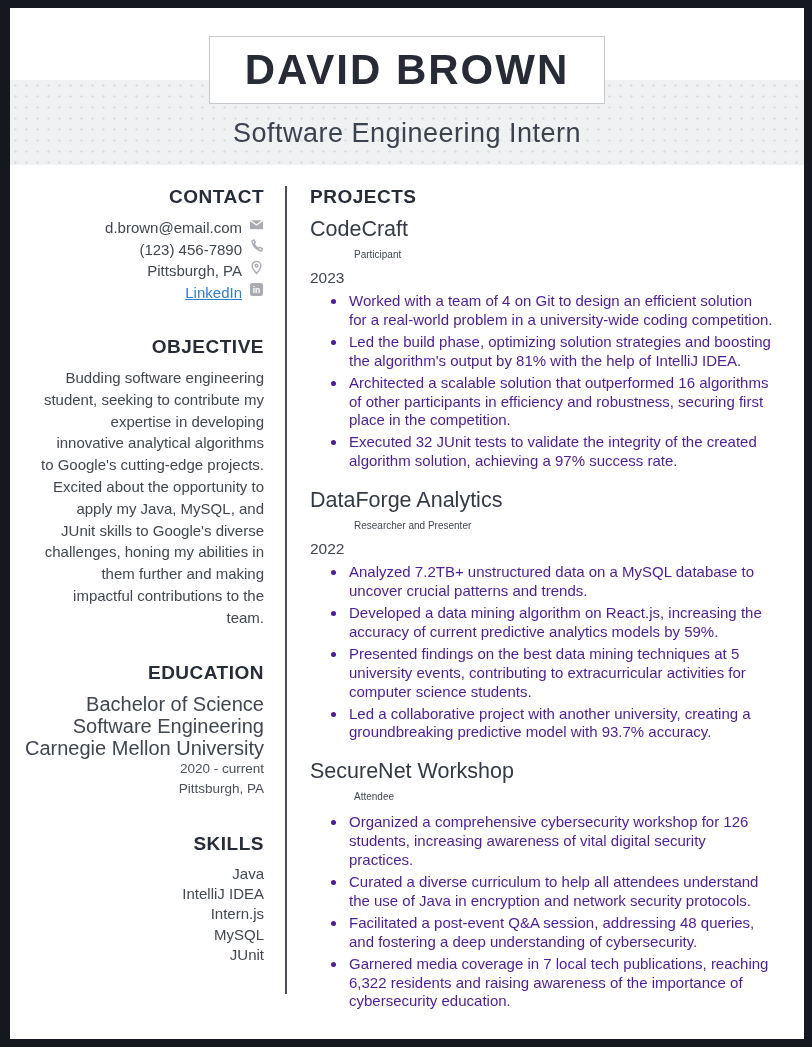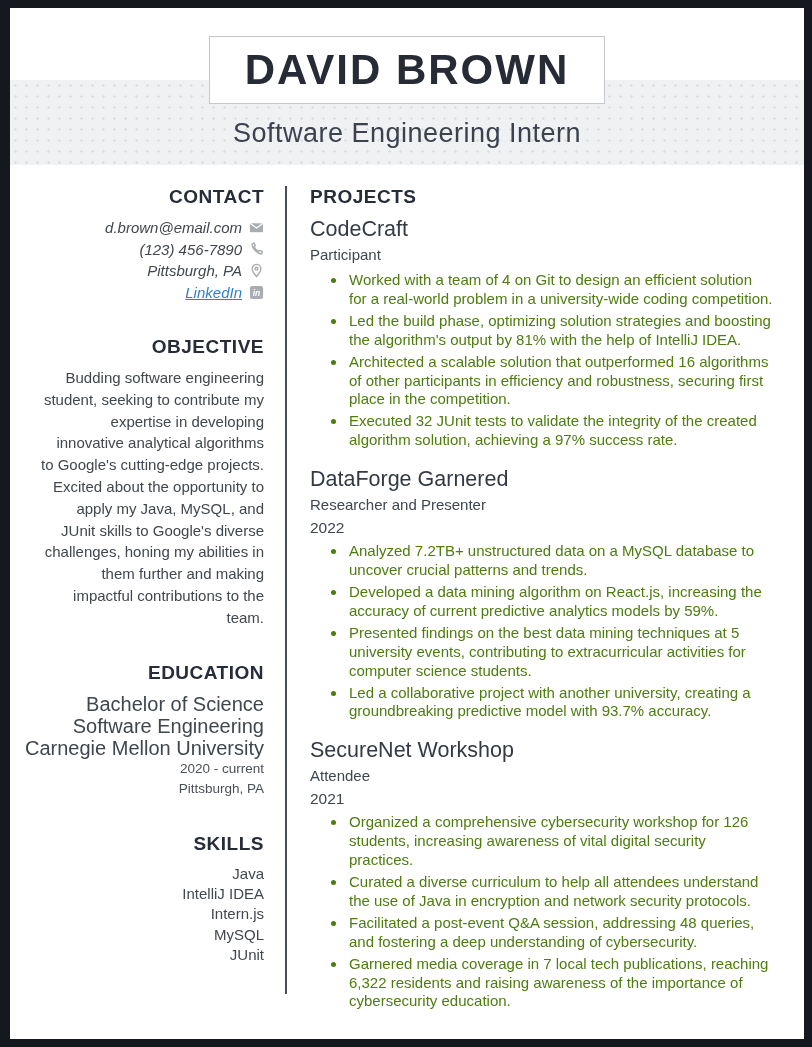--- a/index.html
+++ b/index.html
@@ -86,45 +86,44 @@
     font-stretch: condensed;
     color: #262c38;
     letter-spacing: 0.5px;
     margin-bottom: 9px;
   }
   .section { margin-bottom: 33px; }
   
   .contact-row {
     display: flex;
     justify-content: flex-end;
-    align-items: center;
+    align-items: flex-start;
     font-size: 15px;
     line-height: 21.5px;
     color: #40474f;
-    font-style: italic;
   }
   .cicon { display: inline-flex; width: 15px; margin-left: 7px; color: #a9adb2; flex: 0 0 auto; }
   .cicon svg { width: 15px; height: 15px; display: block; }
   a.link { color: #2e7ed4; text-decoration: underline; cursor: pointer; }
   
   .objective-text { font-size: 15px; line-height: 21.8px; color: #40474f; margin-left: 20px; }
   
   .edu-line { font-size: 20px; line-height: 22px; color: #3f4650; }
   .edu-sub { font-size: 13.5px; line-height: 20.5px; color: #4a5059; }
   
   .skill-item { font-size: 15px; line-height: 20.4px; color: #40474f; }
   
   .proj-title { font-size: 21.5px; font-weight: 400; color: #333a45; margin-top: 17px; }
-  .proj-role { font-size: 15px; line-height: 25px; color: #3f4650; }
+  .proj-role { font-size: 10px; line-height: 25px; color: #3f4650; margin-left: 44px; }
   .proj-year { font-size: 15.5px; line-height: 21px; color: #3f4650; }
   .proj-bullets { margin: 4px 0 0 0; padding-left: 37px; list-style: disc; }
   .proj-bullets li {
     font-size: 15px;
     line-height: 18.9px;
-    color: #4d7c0f;
+    color: #4c1d95;
     margin-bottom: 3px;
     padding-left: 2px;
   }
 </style>
 </head>
 <body>
 
 <div class="page">
 
   <div class="header">
@@ -208,44 +207,44 @@
       </div>
 
     </div>
 
     <div class="col-right">
       <div class="sec-heading">PROJECTS</div>
 
       <div>
         <div class="proj-title" style="margin-top:5px;">CodeCraft</div>
         <div class="proj-role">Participant</div>
+        <div class="proj-year">2023</div>
         <ul class="proj-bullets">
           <li>Worked with a team of 4 on Git to design an efficient solution for a real-world problem in a university-wide coding competition.</li>
           <li>Led the build phase, optimizing solution strategies and boosting the algorithm's output by 81% with the help of IntelliJ IDEA.</li>
           <li>Architected a scalable solution that outperformed 16 algorithms of other participants in efficiency and robustness, securing first place in the competition.</li>
           <li>Executed 32 JUnit tests to validate the integrity of the created algorithm solution, achieving a 97% success rate.</li>
         </ul>
       </div>
 
       <div>
-        <div class="proj-title">DataForge Garnered</div>
+        <div class="proj-title">DataForge Analytics</div>
         <div class="proj-role">Researcher and Presenter</div>
         <div class="proj-year">2022</div>
         <ul class="proj-bullets">
           <li>Analyzed 7.2TB+ unstructured data on a MySQL database to uncover crucial patterns and trends.</li>
           <li>Developed a data mining algorithm on React.js, increasing the accuracy of current predictive analytics models by 59%.</li>
           <li>Presented findings on the best data mining techniques at 5 university events, contributing to extracurricular activities for computer science students.</li>
           <li>Led a collaborative project with another university, creating a groundbreaking predictive model with 93.7% accuracy.</li>
         </ul>
       </div>
 
       <div>
         <div class="proj-title">SecureNet Workshop</div>
         <div class="proj-role">Attendee</div>
-        <div class="proj-year">2021</div>
         <ul class="proj-bullets">
           <li>Organized a comprehensive cybersecurity workshop for 126 students, increasing awareness of vital digital security practices.</li>
           <li>Curated a diverse curriculum to help all attendees understand the use of Java in encryption and network security protocols.</li>
           <li>Facilitated a post-event Q&amp;A session, addressing 48 queries, and fostering a deep understanding of cybersecurity.</li>
           <li>Garnered media coverage in 7 local tech publications, reaching 6,322 residents and raising awareness of the importance of cybersecurity education.</li>
         </ul>
       </div>
 
     </div>
   </div>

